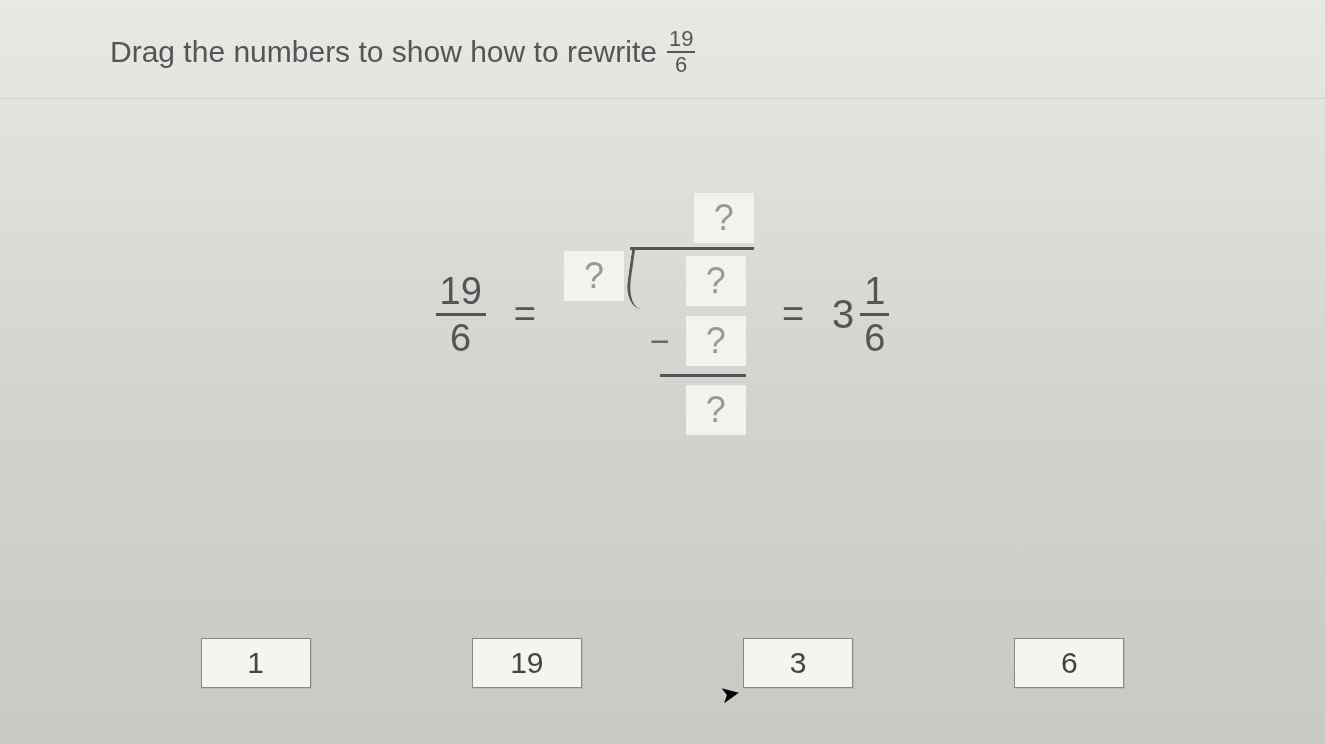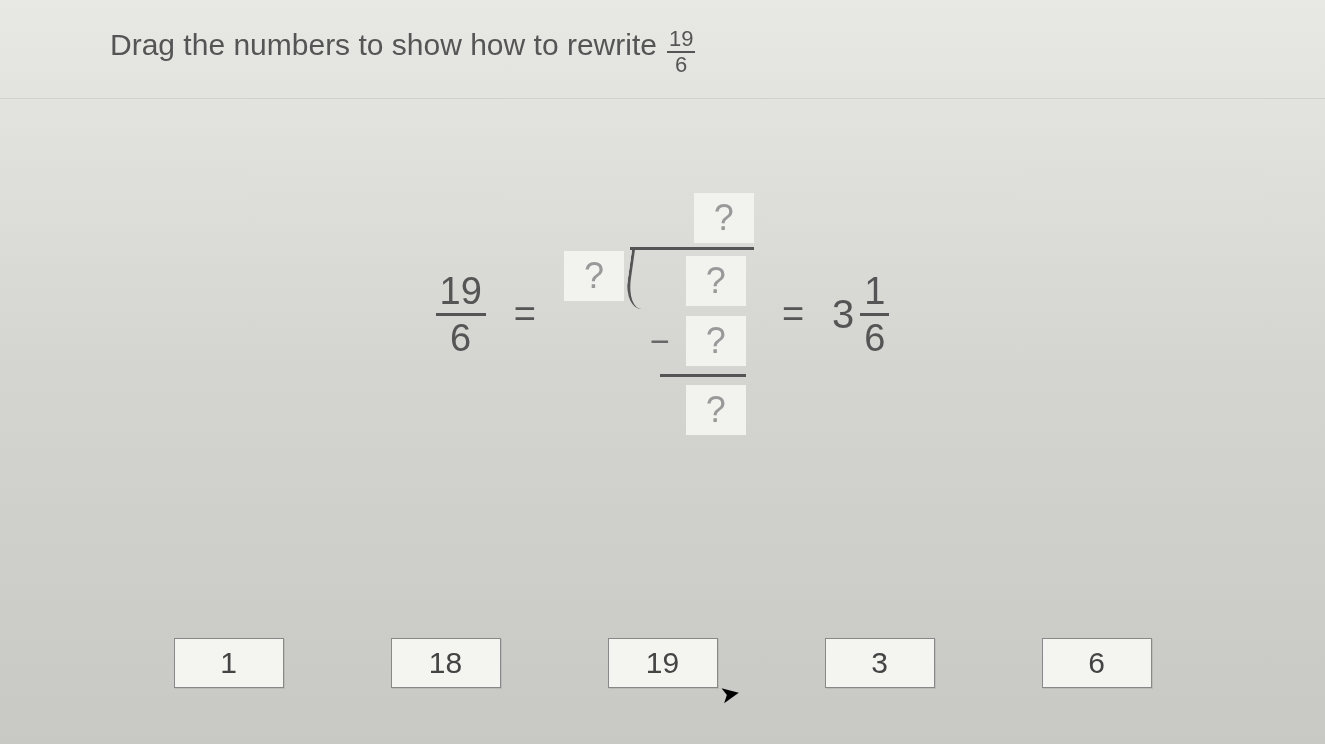--- a/index.html
+++ b/index.html
@@ -10,20 +10,21 @@
     font-family: Arial, Helvetica, sans-serif;
     color: #4a4a4a;
     overflow: hidden;
     position: relative;
   }
   .instruction-area {
     padding: 28px 110px 22px 110px;
     font-size: 30px;
     color: #555;
     display: flex;
+    align-items: center;
     flex-wrap: wrap;
     gap: 6px;
     border-bottom: 1px solid rgba(0,0,0,0.08);
   }
   .inline-fraction {
     display: inline-flex;
     flex-direction: column;
     align-items: center;
     font-size: 22px;
     line-height: 1;
@@ -216,19 +217,18 @@
         <span class="num">1</span>
         <span class="den">6</span>
       </span>
     </span>
 
   </div>
 </div>
 
 <div class="tiles-row">
   <div class="tile">1</div>
-  <div class="tile">18</div>
   <div class="tile">19</div>
   <div class="tile">3</div>
   <div class="tile">6</div>
 </div>
 
 <div class="cursor">➤</div>
 
 </body></html>

